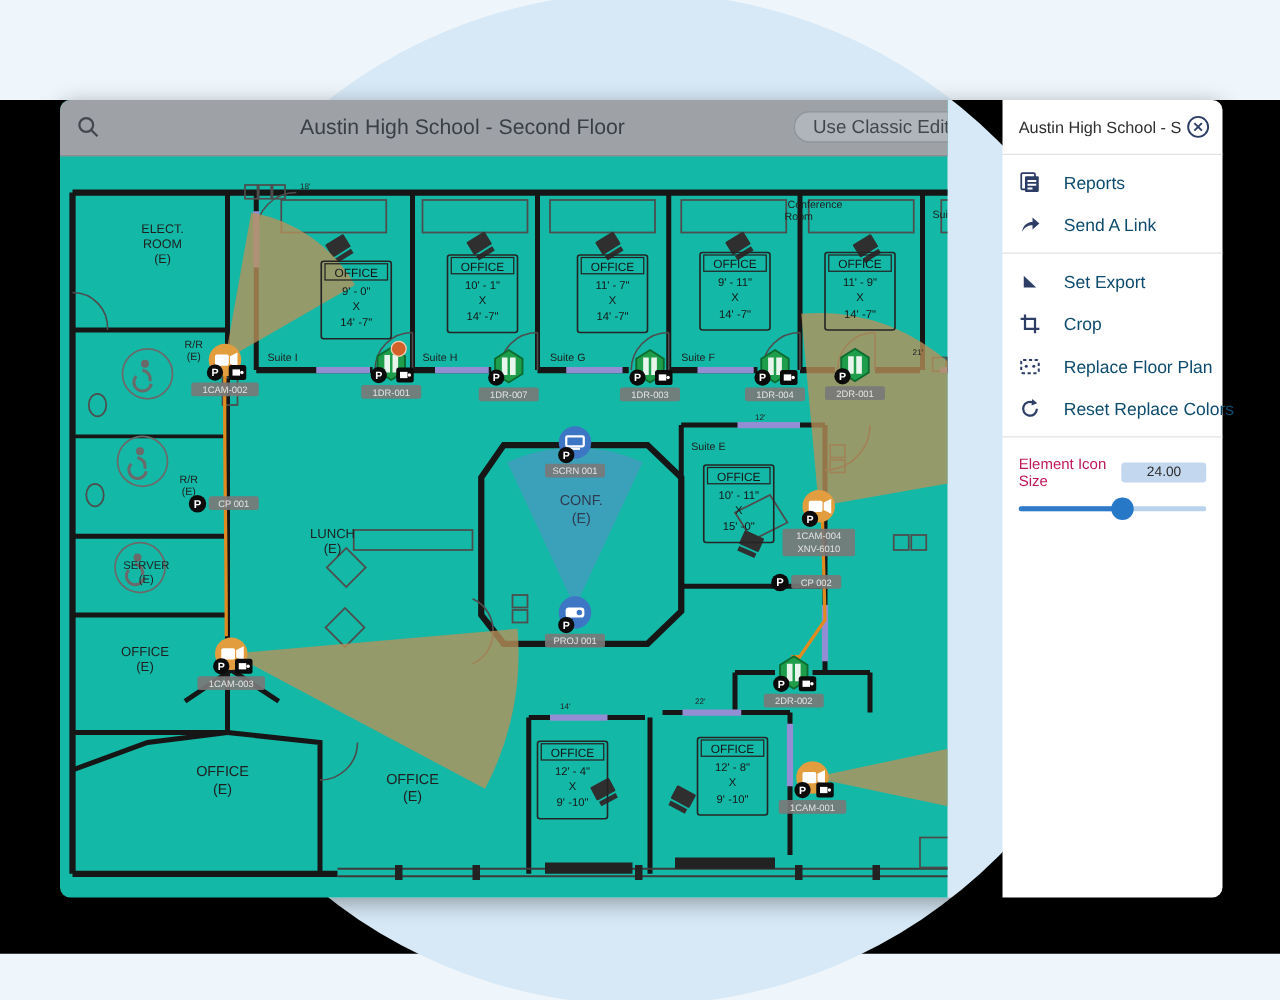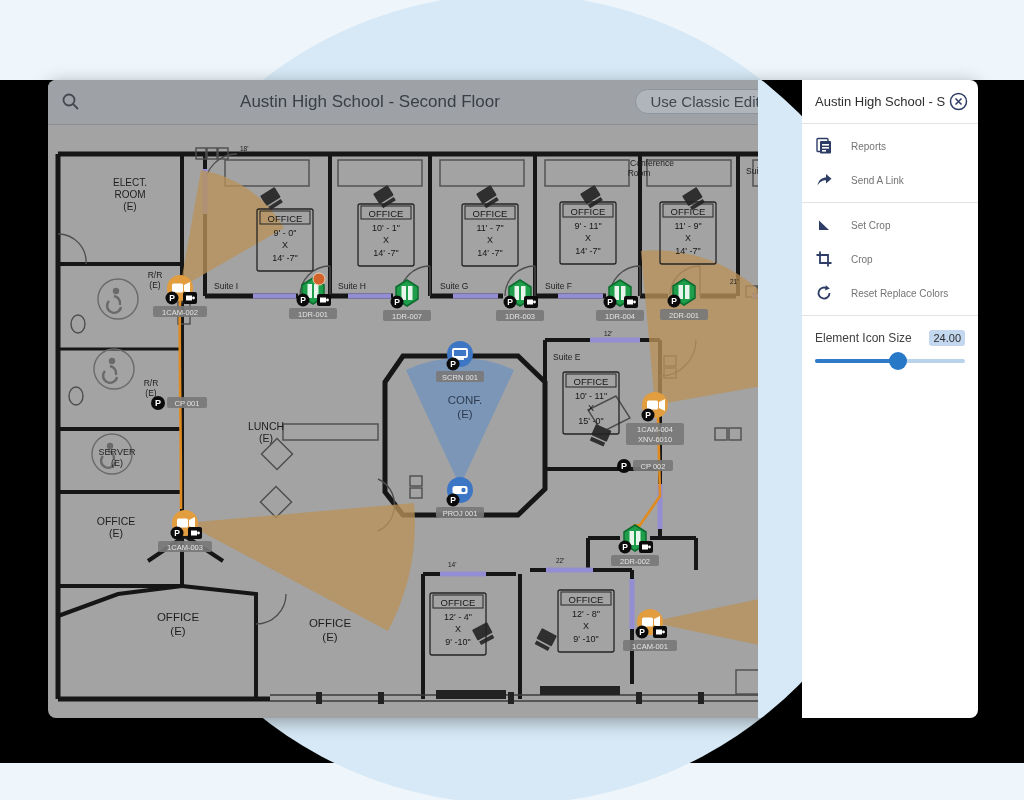--- a/index.html
+++ b/index.html
@@ -4,45 +4,45 @@
 <style>
   html,body{margin:0;padding:0;}
   body{width:1024px;height:800px;position:relative;overflow:hidden;
        background:#eef6fb;font-family:"Liberation Sans",sans-serif;}
   .band{position:absolute;left:0;top:80px;width:1024px;height:683px;background:#000;}
   .blob{position:absolute;left:107px;top:-6px;width:810px;height:810px;border-radius:50%;
         background:var(--blob,#d7e9f6);}
   .app{position:absolute;left:48px;top:80px;width:930px;height:638px;border-radius:8px;
        box-shadow:0 4px 18px rgba(0,0,0,.35);}
   
-  .canvas{position:absolute;left:0;top:0;width:710px;height:638px;background:#a3a3a3;
+  .canvas{position:absolute;left:0;top:0;width:710px;height:638px;background:#14b8a6;
           border-radius:8px 0 0 8px;overflow:hidden;}
   .cheader{position:absolute;left:0;top:0;width:754px;height:44px;background:#9ea1a5;
            border-bottom:1px solid #8b8e92;display:flex;align-items:center;}
   .ctitle{position:absolute;left:0;right:110px;text-align:center;font-size:17px;color:#3a3f46;}
   .searchbtn{position:absolute;left:12px;top:11px;width:22px;height:22px;}
   .classicbtn{position:absolute;right:14px;top:9px;height:25px;padding:0 14px;border-radius:13px;
       border:1px solid #8d949c;background:#b0b5bb;color:#41474f;font-size:15px;line-height:24px;}
   .planwrap{position:absolute;left:0;top:44px;width:754px;height:594px;}
   svg text{font-family:"Liberation Sans",sans-serif;}
   
   .panel{position:absolute;left:754px;top:0;width:176px;height:638px;background:#fff;
          border-radius:0 8px 8px 0;display:flex;flex-direction:column;}
   .ptitle{height:43px;border-bottom:1px solid #e2e2e2;display:flex;align-items:center;
           padding:0 10px 0 13px;font-size:13px;color:#2e2e2e;white-space:nowrap;}
   .pclose{margin-left:4px;flex:0 0 auto;}
   .pgroup{padding:5px 0;border-bottom:1px solid #e2e2e2;}
   .pitem{height:34px;display:flex;align-items:center;padding:0 12px;cursor:pointer;}
   .pitem .ic{width:20px;height:18px;margin-right:17px;flex:0 0 auto;}
-  .pitem span.lbl{font-size:10px;color:#737373;white-space:nowrap;}
+  .pitem span.lbl{font-size:14px;color:#0c4a6e;white-space:nowrap;}
   .sliders{padding:14px 13px 0 13px;}
   .slider{margin-bottom:25px;}
   .srow{display:flex;justify-content:space-between;align-items:center;}
-  .slabel{font-size:12px;color:#404040;}
-  .sval{font-size:11px;color:#2b2b2b;background:#c3d7ef;border-radius:3px;padding:2px 4px;}
+  .slabel{font-size:12px;color:#be185d;}
+  .sval{font-size:11px;color:#2b2b2b;background:#c3d7ef;border-radius:3px;padding:2px 20px;}
   .track{position:relative;height:4px;border-radius:2px;background:#b9d3ec;margin-top:13px;}
   .fill{position:absolute;left:0;top:0;height:4px;border-radius:2px;background:#2f7ac9;}
   .thumb{position:absolute;top:-7px;width:18px;height:18px;margin-left:-9px;border-radius:50%;
          background:var(--sliderblue,#2878c8);}
   .navy{fill:var(--navy,#2d3d66);} .navys{stroke:var(--navy,#2d3d66);fill:none;}
 </style>
 </head>
 <body>
 
 <div class="band"></div>
@@ -539,27 +539,35 @@
         <span class="lbl">Send A Link</span>
       </div>
     </div>
 
 
     <div class="pgroup">
       <div class="pitem">
         <svg class="ic" viewBox="0 0 18 18">
             <path d="M4,4.5 L4,14 L14,14 Z" class="navy"></path>
           </svg>
-        <span class="lbl">Set Crop</span>
+        <span class="lbl">Set Export</span>
       </div>
       <div class="pitem">
         <svg class="ic" viewBox="0 0 18 18">
             <path d="M5,1.5 V13 H16.5 M1.5,5 H13 V16.5" class="navys" stroke-width="1.8"></path>
           </svg>
         <span class="lbl">Crop</span>
+      </div>
+      <div class="pitem">
+        <svg class="ic" viewBox="0 0 18 18">
+            <rect x="2" y="4" width="14" height="10.5" rx="1.5" class="navys" stroke-width="1.6" stroke-dasharray="2.6 2"></rect>
+            <circle cx="6" cy="9" r="1.2" class="navy"></circle>
+            <circle cx="12" cy="9" r="1.2" class="navy"></circle>
+          </svg>
+        <span class="lbl">Replace Floor Plan</span>
       </div>
       <div class="pitem">
         <svg class="ic" viewBox="0 0 18 18">
             <path d="M14.5,9 A5.5,5.5 0 1 1 11.8,4.3" class="navys" stroke-width="1.8"></path>
             <path d="M10.8,1.2 L14.8,4.6 L10.2,6.4 Z" class="navy"></path>
           </svg>
         <span class="lbl">Reset Replace Colors</span>
       </div>
     </div>
 

